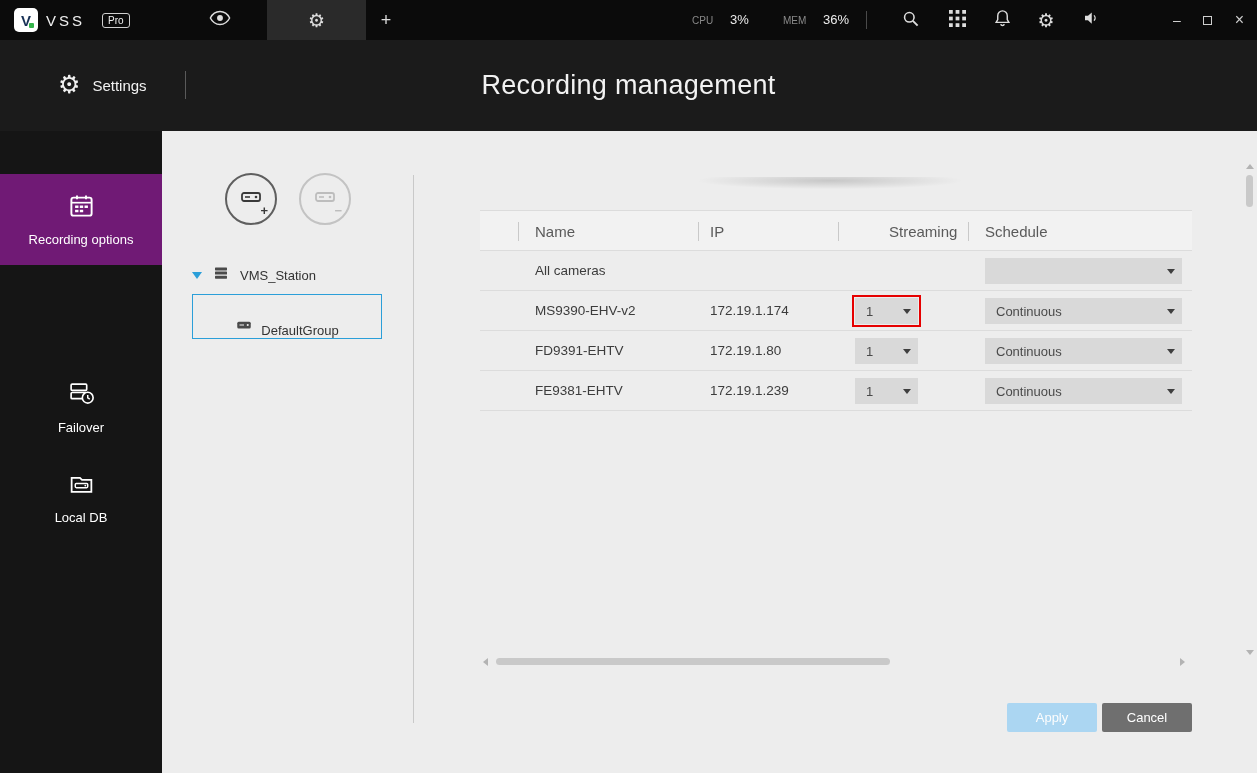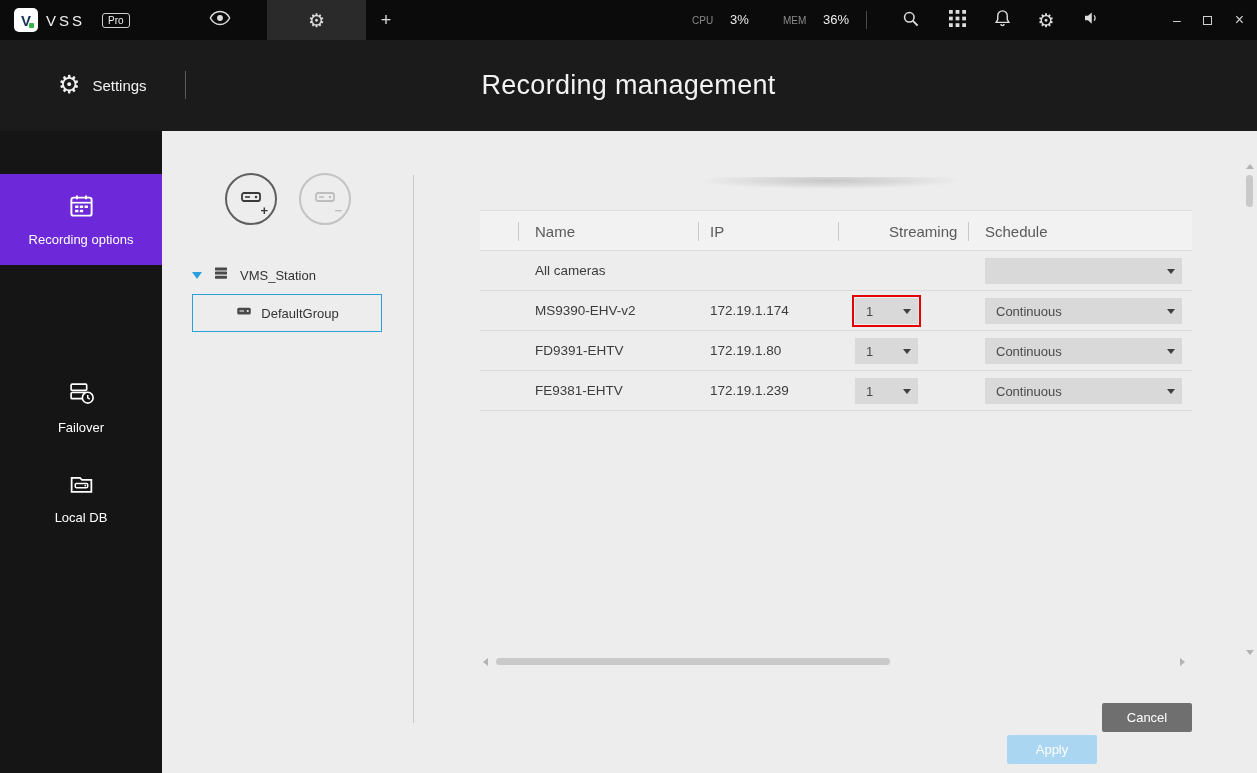--- a/index.html
+++ b/index.html
@@ -32,39 +32,39 @@
   .hdr-gear { color:#f2f2f2; font-size:25px; position:relative; top:-1px; }
   .hdr-settings-label { color:#f2f2f2; font-size:15px; }
   .hdr-divider { position:absolute; left:185px; top:31px; width:1px; height:28px; background:#5a5a5a; }
   .hdr-title { position:absolute; left:0; top:0; width:1257px; height:91px; display:flex; align-items:center; justify-content:center;
                color:#f2f2f2; font-size:27px; font-weight:400; letter-spacing:0.3px; }
 
   
   .sidebar { position:absolute; left:0; top:131px; width:162px; height:642px; background:#151515; }
   .side-item { position:absolute; left:0; width:162px; display:flex; flex-direction:column; align-items:center; gap:9px; cursor:pointer; }
   .side-item .lbl { color:#fff; font-size:13px; }
-  .side-active { background:#6d28d9; left:0; top:43px; height:91px; justify-content:center; }
+  .side-active { background:#701a75; left:0; top:43px; height:91px; justify-content:center; }
   .side-backup   { top:155px; height:62px; justify-content:center; }
   .side-failover { top:245px; height:62px; justify-content:center; }
   .side-localdb  { top:335px; height:62px; justify-content:center; }
 
   
   .main { position:absolute; left:162px; top:131px; width:1095px; height:642px; background:#ededed; }
 
   .circle-btn { position:absolute; width:52px; height:52px; border-radius:50%; display:flex; align-items:center; justify-content:center; cursor:pointer; }
   .circle-add { left:63px; top:42px; border:2px solid #5f5f5f; }
   .circle-remove { left:137px; top:42px; border:2px solid #c3c3c3; }
   .circle-btn .sign { position:absolute; right:7px; bottom:5px; font-size:13px; font-weight:bold; }
   .circle-add .sign { color:#3a3a3a; }
   .circle-remove .sign { color:#bdbdbd; }
 
   .tree-row { position:absolute; left:30px; top:132px; height:24px; display:flex; align-items:center; gap:10px; cursor:pointer; }
   .tree-row .lbl { color:#333; font-size:13px; }
   .tri-blue { width:0; height:0; border-left:5px solid transparent; border-right:5px solid transparent; border-top:7px solid #2b9fd9; }
-  .group-box { position:absolute; left:30px; top:163px; width:190px; height:38px; border:1px solid #2b9fd9; display:flex; align-items:center; justify-content:center; gap:8px; cursor:pointer; }
+  .group-box { position:absolute; left:30px; top:163px; width:190px; height:45px; border:1px solid #2b9fd9; display:flex; align-items:flex-end; justify-content:center; gap:8px; cursor:pointer; }
   .group-box .lbl { color:#333; font-size:13px; }
 
   .vdivider { position:absolute; left:251px; top:44px; width:1px; height:548px; background:#c9c9c9; }
 
   .scroll-shadow { position:absolute; left:483px; top:46px; width:370px; height:12px;
                    background:radial-gradient(ellipse 50% 100% at 50% 30%, rgba(0,0,0,0.16), rgba(0,0,0,0) 72%); }
 
   
   .table { position:absolute; left:318px; top:79px; width:712px; }
   .thead { height:41px; background:#f2f2f2; border-top:1px solid #dcdcdc; border-bottom:1px solid #dcdcdc; position:relative;
@@ -86,21 +86,21 @@
   .hscroll-thumb { position:absolute; left:334px; top:527px; width:394px; height:7px; background:#c9c9c9; border-radius:4px; cursor:pointer; }
   .tri-left  { position:absolute; left:321px; top:527px; width:0; height:0; border-top:4px solid transparent; border-bottom:4px solid transparent; border-right:5px solid #b3b3b3; cursor:pointer; }
   .tri-right { position:absolute; left:1018px; top:527px; width:0; height:0; border-top:4px solid transparent; border-bottom:4px solid transparent; border-left:5px solid #b3b3b3; cursor:pointer; }
   .vscroll-thumb { position:absolute; left:1084px; top:44px; width:7px; height:32px; background:#c9c9c9; border-radius:4px; cursor:pointer; }
   .tri-up-sm   { position:absolute; left:1084px; top:33px; width:0; height:0; border-left:4px solid transparent; border-right:4px solid transparent; border-bottom:5px solid #b3b3b3; cursor:pointer; }
   .tri-down-sm { position:absolute; left:1084px; top:519px; width:0; height:0; border-left:4px solid transparent; border-right:4px solid transparent; border-top:5px solid #b3b3b3; cursor:pointer; }
 
   
   .btn { position:absolute; top:572px; width:90px; height:29px; border:none; font-size:13px; border-radius:2px;
          font-family:"Liberation Sans", sans-serif; display:flex; align-items:center; justify-content:center; cursor:pointer; }
-  .btn-apply { left:845px; background:#abd6f2; color:#fdfdfd;margin-top:32px; }
+  .btn-apply { left:845px; background:#abd6f2; color:#fdfdfd; }
   .btn-cancel { left:940px; background:#6f6f6f; color:#fff; }
 </style>
 </head>
 <body>
 
 <div class="titlebar">
   <div class="logo">
     <span class="logo-mark">V</span>
     <span class="logo-text">VSS</span>
     <span class="logo-badge">Pro</span>

